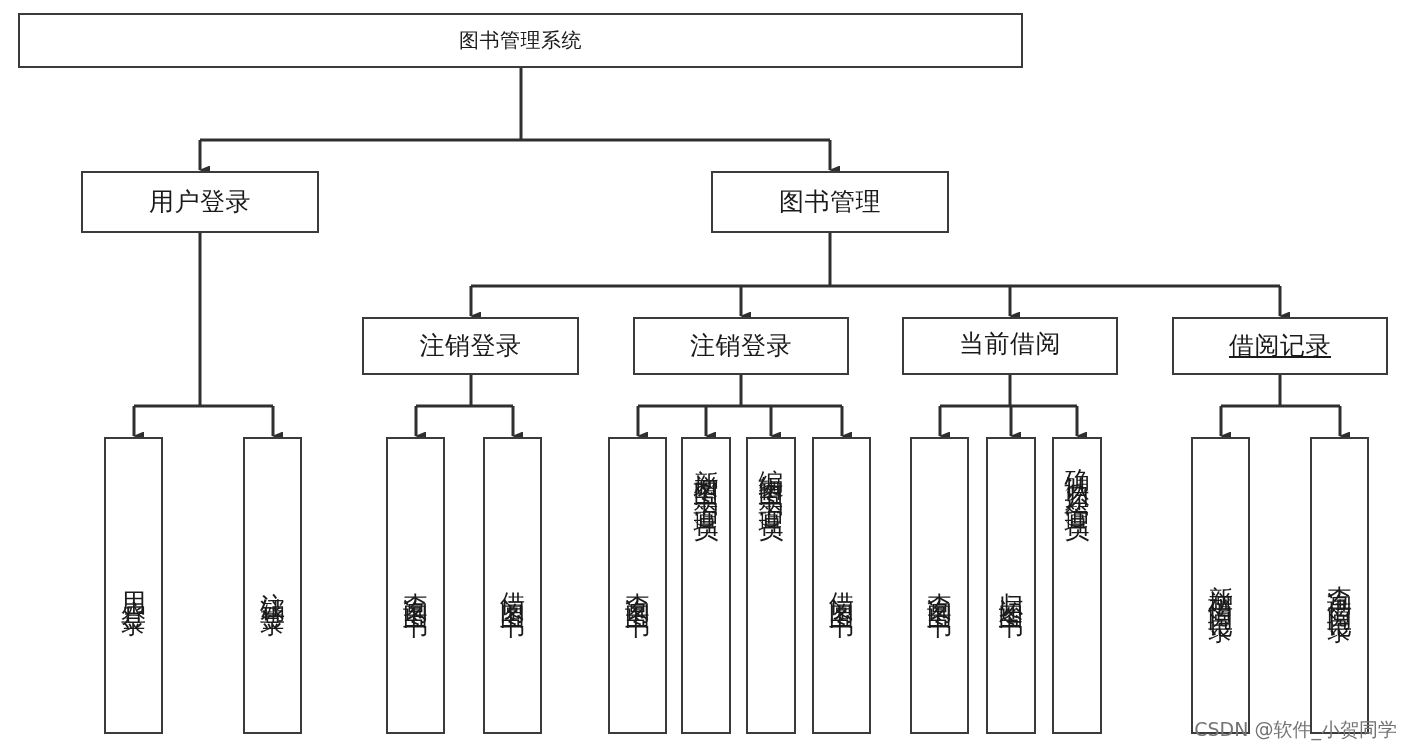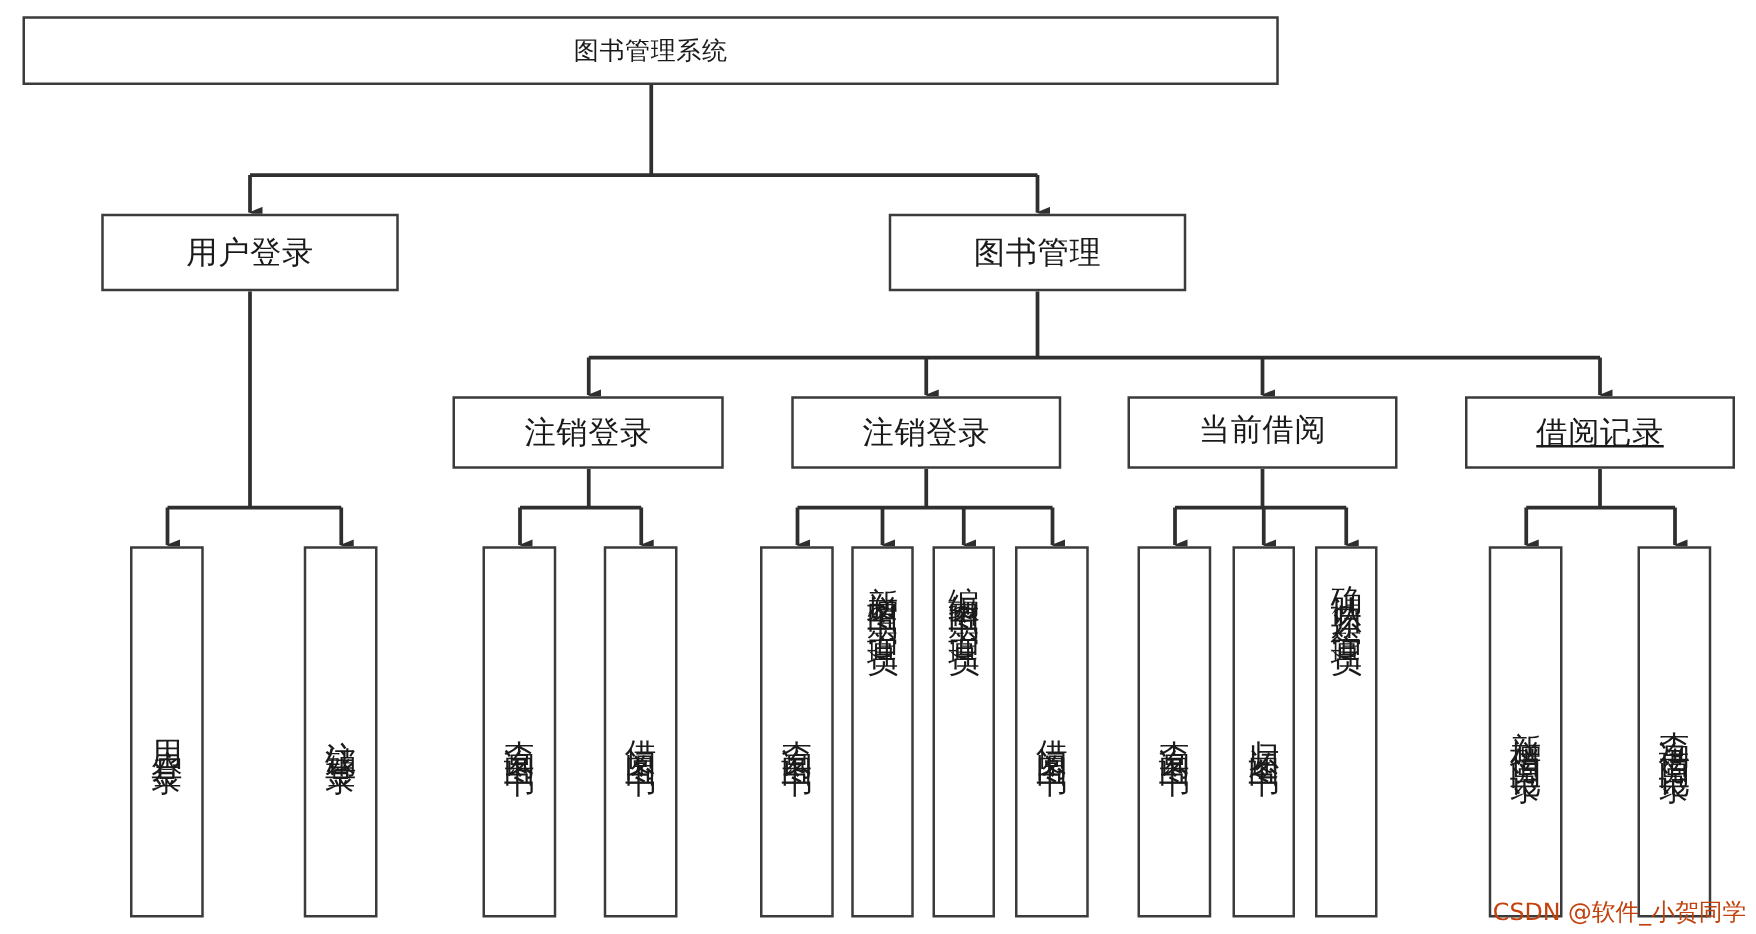--- a/index.html
+++ b/index.html
@@ -66,21 +66,21 @@
   }
   .node.vert.center-text {
     align-items: center;
     padding-top: 0;
   }
   #watermark {
     position: absolute;
     right: 8px;
     bottom: 4px;
     font-size: 19px;
-    color: #c2410c;
+    color: #737373;
     font-family: "DejaVu Sans", "Liberation Sans", sans-serif;
     white-space: nowrap;
     user-select: none;
   }
 </style>
 </head>
 <body>
 
 <div id="diagram-root">
 

